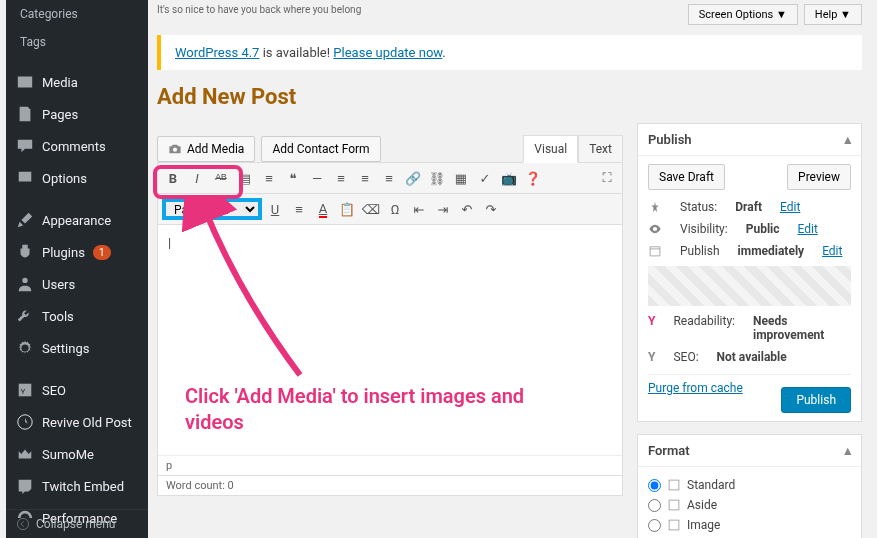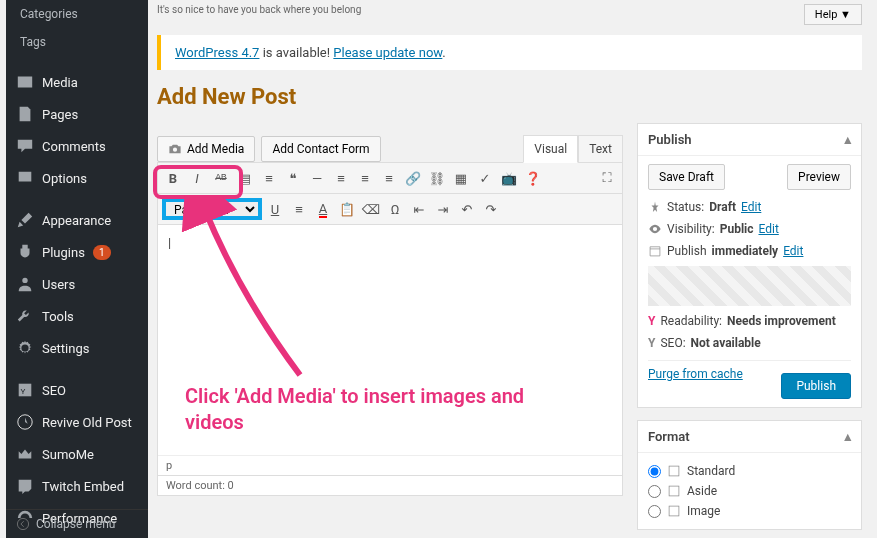--- a/index.html
+++ b/index.html
@@ -30,21 +30,21 @@
 .toolbar{background:#f5f5f5;border-bottom:1px solid #ddd;padding:4px;display:flex;flex-wrap:wrap;gap:2px;align-items:center}
 .tb-btn{width:22px;height:22px;display:inline-flex;align-items:center;justify-content:center;cursor:pointer;font-size:13px;color:#555}
 .tb-sel{height:22px;font-size:12px;border:4px solid #0ea5e9;padding:0 4px;width:100px}
 .fs{float:right;margin-left:auto}
 .ed-body{min-height:230px;padding:10px;background:#fff}
 .ed-foot{border-top:1px solid #eee;padding:3px 8px;font-size:11px;color:#666;display:flex;justify-content:space-between}
 .panel{background:#fff;border:1px solid #ddd;margin-bottom:12px}
 .panel-h{padding:8px 10px;font-weight:600;font-size:13px;border-bottom:1px solid #eee;display:flex;justify-content:space-between;cursor:pointer}
 .panel-h span.tri{color:#888}
 .panel-b{padding:8px 10px;font-size:12px}
-.panel-row{padding:4px 0;display:flex;align-items:flex-start;gap:5px}
+.panel-row{padding:4px 0;display:flex;align-items:flex-start;gap:18px}
 .panel-row svg{width:14px;height:14px;fill:#888;flex-shrink:0}
 .link{color:#0073aa;text-decoration:underline;cursor:pointer}
 .btn-primary{background:#0085ba;border:1px solid #0073aa;color:#fff;padding:5px 14px;border-radius:3px;cursor:pointer;font-size:12px;float:right;margin-top:6px}
 .radio-row{display:flex;align-items:center;gap:6px;padding:3px 0}
 .pix{background:repeating-linear-gradient(45deg,#e8e8e8,#e8e8e8 8px,#f4f4f4 8px,#f4f4f4 16px);height:40px;margin:4px 0}
 .anno-box{position:absolute;border:4px solid #e8327c;border-radius:8px;pointer-events:none}
 .anno-arrow{position:absolute;pointer-events:none}
 .anno-text{position:absolute;color:#e8327c;font-size:20px;font-weight:600;line-height:1.3;text-shadow:0 0 3px #fff,0 0 3px #fff}
 </style>
 </head>
@@ -154,20 +154,21 @@
         <circle cx="10" cy="10" r="8" fill="none" stroke="#888"></circle>
         <path d="M11 6l-4 4 4 4" stroke="#888" fill="none"></path>
       </svg>
       <span>Collapse menu</span>
     </div>
   </div>
 
 <div class="main">
   <div class="topbar">
     <span style="margin-right:auto;font-size:10px">It's so nice to have you back where you belong</span>
+    <button class="top-btn">Screen Options ▼</button>
     <button class="top-btn">Help ▼</button>
   </div>
 
   <div class="notice">
     <a>WordPress 4.7</a><span> is available! </span><a>Please update now</a>.
   </div>
 
   <h1 class="page-title">Add New Post</h1>
 
   <div class="content">

